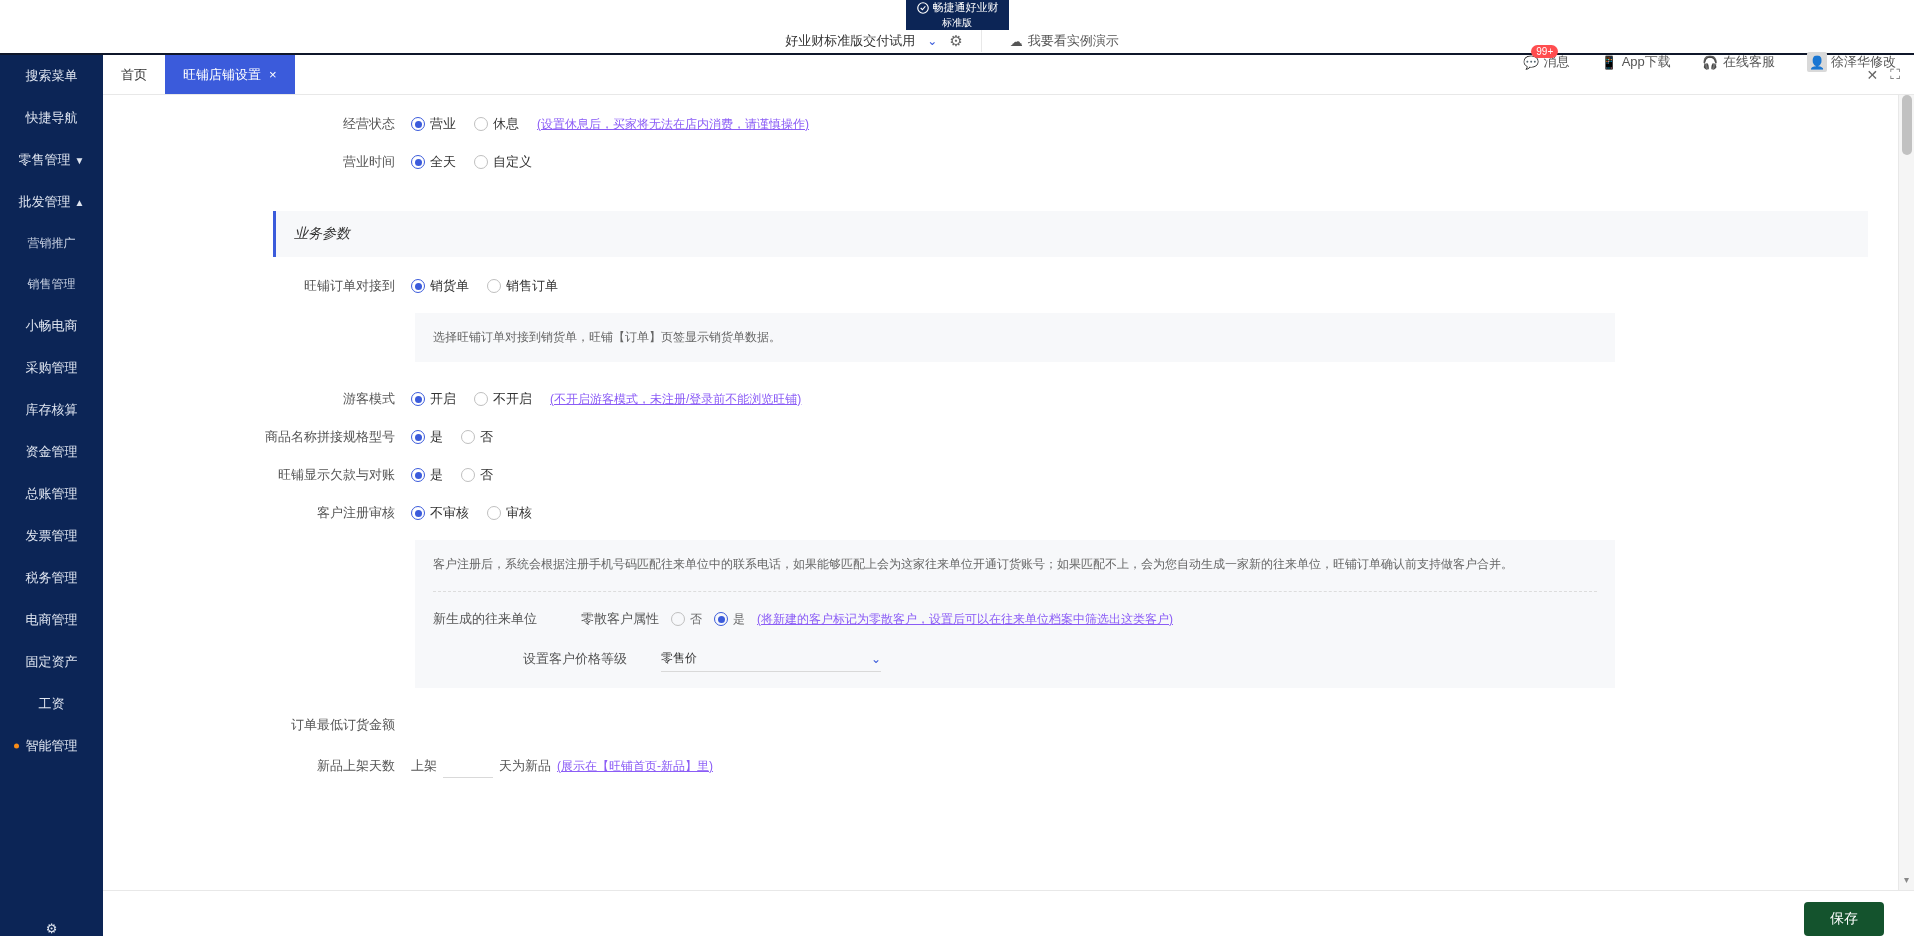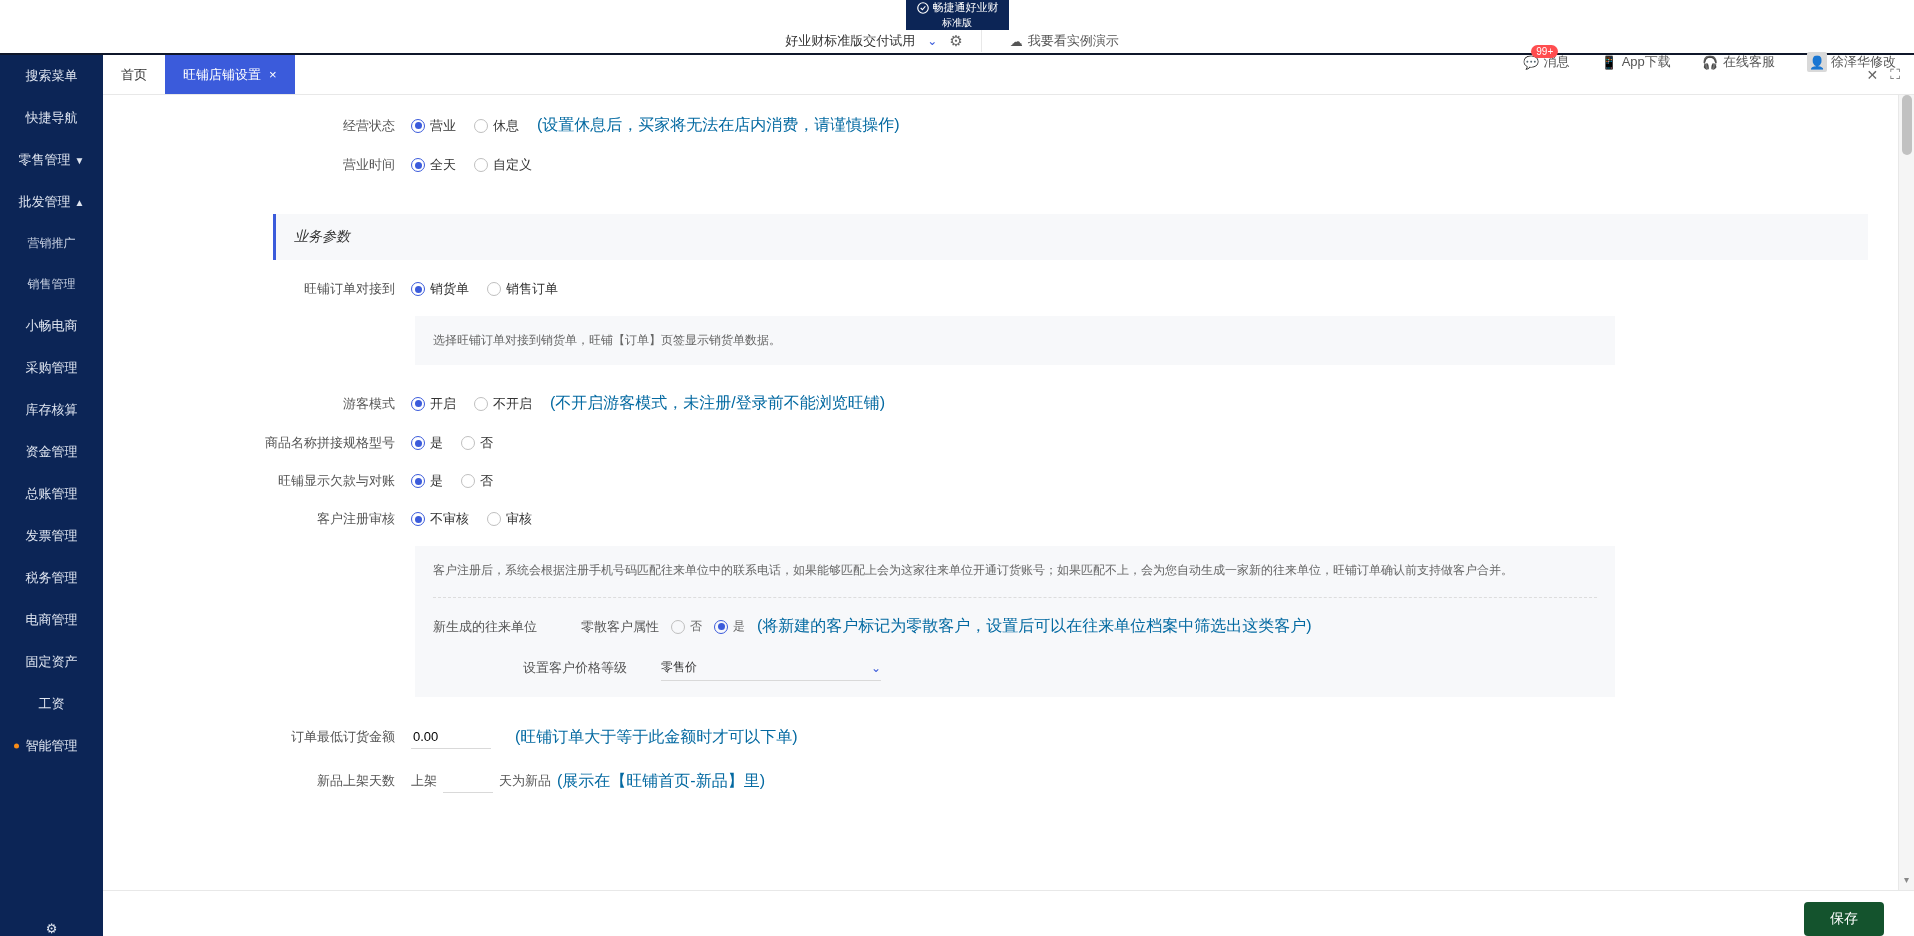--- a/index.html
+++ b/index.html
@@ -49,21 +49,21 @@
     .scroll-arrow-up { top: 0; }
     .scroll-arrow-down { bottom: 0; }
     
     .form-row { display: flex; align-items: center; padding: 10px 0; min-height: 34px; gap: 8px; }
     .form-label { width: 270px; text-align: right; color: #555; font-size: 13px; padding-right: 8px; flex-shrink: 0; }
     .form-control { display: flex; align-items: center; gap: 18px; flex-wrap: wrap; }
     .radio-opt { display: inline-flex; align-items: center; gap: 5px; cursor: pointer; }
     .radio { width: 14px; height: 14px; border: 1px solid #bfbfbf; border-radius: 50%; display: inline-flex; align-items: center; justify-content: center; }
     .radio.checked { border-color: #3b5bdb; }
     .radio.checked::after { content: ''; width: 7px; height: 7px; background: #3b5bdb; border-radius: 50%; }
-    .hint { color: #0369a1; font-size: 16px; }
+    .hint { color: #8b5cf6; font-size: 12px; text-decoration: underline; }
     
     .section-title { margin: 30px 0 10px 140px; padding: 14px 18px; background: #f7f8fa; border-left: 3px solid #3b5bdb; font-size: 14px; color: #333; font-style: italic; }
     .info-box { margin: 8px 0 18px 282px; padding: 16px 18px; background: #f7f8fa; color: #666; font-size: 12px; width: 1200px; max-width: calc(100% - 300px); }
     .info-box hr { border: none; border-top: 1px dashed #ddd; margin: 18px 0; }
     .info-row { display: flex; align-items: center; gap: 12px; flex-wrap: wrap; }
     .info-row .hint { flex-basis: auto; }
     .sub-label { color: #555; font-size: 13px; }
     .select-box { display: inline-flex; align-items: center; border-bottom: 1px solid #d9d9d9; padding: 4px 0; min-width: 220px; justify-content: space-between; color: #333; }
     .select-chevron { color: #3b5bdb; font-size: 12px; }
     
@@ -327,24 +327,20 @@
             <span style="width:10px;"></span>
             <div class="select-box">
               <span>零售价</span>
               <span class="select-chevron">⌄</span>
             </div>
           </div>
         </div>
 
         <div class="form-row">
           <div class="form-label">订单最低订货金额</div>
-          <div class="form-control">
-            <input class="text-input" value="0.00" style="">
-            <span class="hint" style="margin-left:6px;">(旺铺订单大于等于此金额时才可以下单)</span>
-          </div>
         </div>
 
         <div class="form-row">
           <div class="form-label">新品上架天数</div>
           <div class="form-control" style="gap:6px;">
             <span class="inline-text">上架</span>
             <input class="text-input" style="width: 50px;">
             <span class="inline-text">天为新品</span>
             <span class="hint">(展示在【旺铺首页-新品】里)</span>
           </div>

